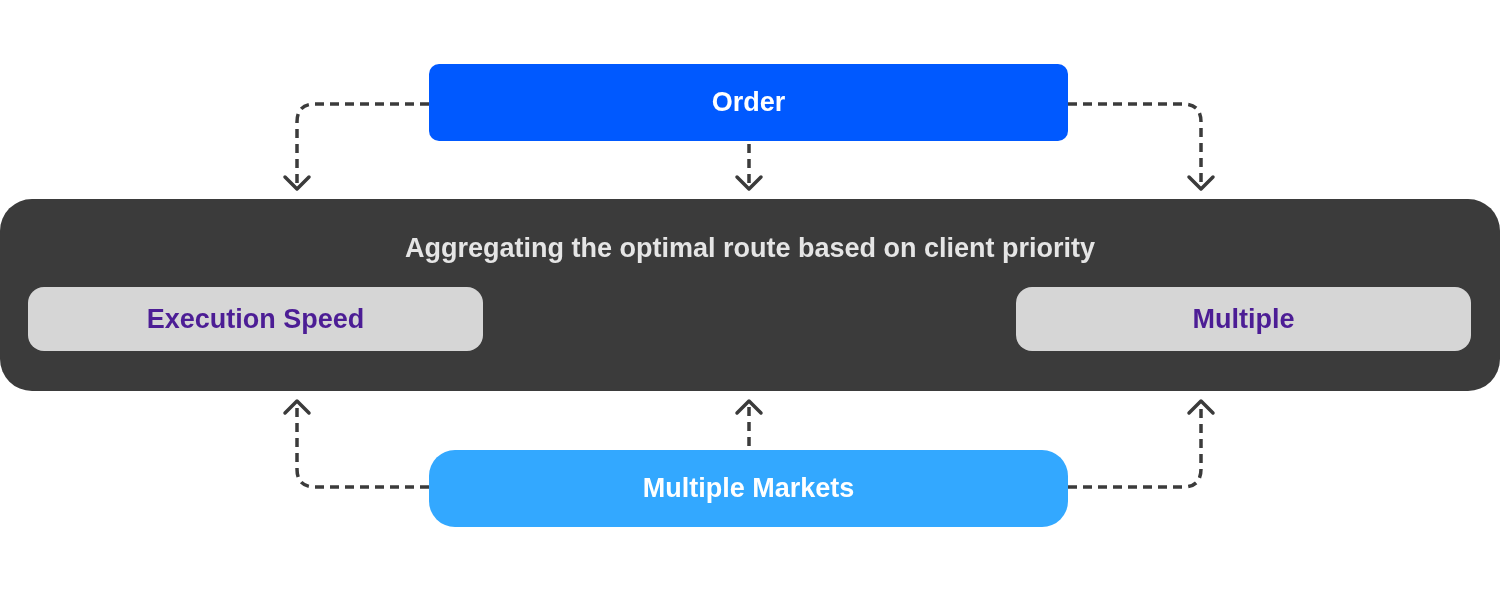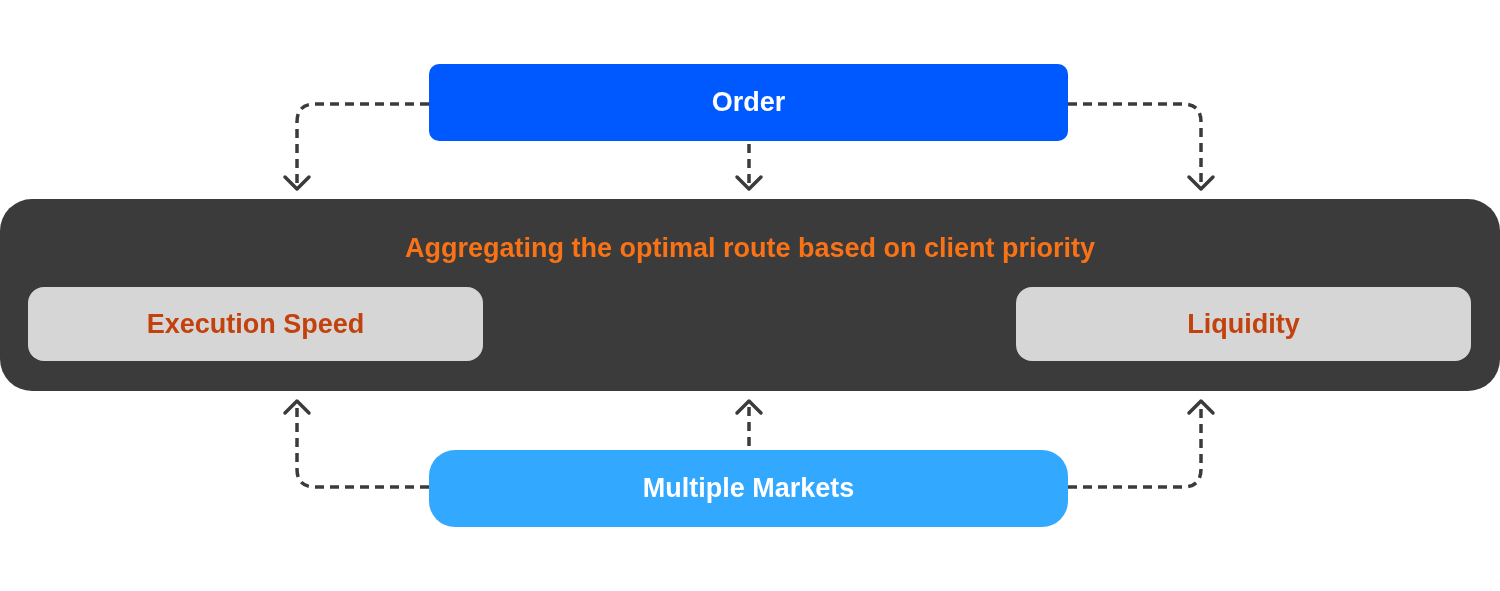--- a/index.html
+++ b/index.html
@@ -7,23 +7,23 @@
          font-family:"Liberation Sans", "DejaVu Sans", sans-serif; }
   .node { position:absolute; display:flex; align-items:center; justify-content:center;
           font-weight:bold; box-sizing:border-box; }
   #order { left:429px; top:64px; width:639px; height:77px; border-radius:10px;
            background:#0059ff; color:#ffffff; font-size:27px; }
   #markets { left:429px; top:450px; width:639px; height:77px; border-radius:26px;
              background:#33a8ff; color:#ffffff; font-size:27px; }
   #agg { position:absolute; left:0; top:199px; width:1500px; height:192px;
          border-radius:32px; background:#3b3b3b; }
   #agg-title { position:absolute; left:0; right:0; top:34px; text-align:center;
-               color:#f97316; font-weight:bold; font-size:27px; }
-  .criteria { position:absolute; top:88px; height:74px; width:455px; border-radius:16px;
-              background:#d6d6d6; color:#c2410c; font-size:27px; font-weight:bold;
+               color:#e5e5e5; font-weight:bold; font-size:27px; }
+  .criteria { position:absolute; top:88px; height:64px; width:455px; border-radius:16px;
+              background:#d6d6d6; color:#4c1d95; font-size:27px; font-weight:bold;
               display:flex; align-items:center; justify-content:center; }
   #c0 { left:28px; } #c1 { left:522px; } #c2 { left:1016px; }
   svg.arrows { position:absolute; left:0; top:0; width:1500px; height:591px; pointer-events:none; }
 </style>
 </head>
 <body>
 
 <svg class="arrows" viewBox="0 0 1500 591">
   <g fill="none" stroke="#3b3b3b" stroke-width="3.5" stroke-dasharray="9 6" stroke-linecap="butt">
 
@@ -52,19 +52,19 @@
 <div id="order" class="node">
   <span>Order</span>
 </div>
 
 <div id="agg">
   <div id="agg-title">Aggregating the optimal route based on client priority</div>
   <div id="c0" class="criteria">
     <span>Execution Speed</span>
   </div>
   <div id="c2" class="criteria">
-    <span>Liquidity</span>
+    <span>Multiple</span>
   </div>
 </div>
 
 <div id="markets" class="node">
   <span>Multiple Markets</span>
 </div>
 
 </body></html>

